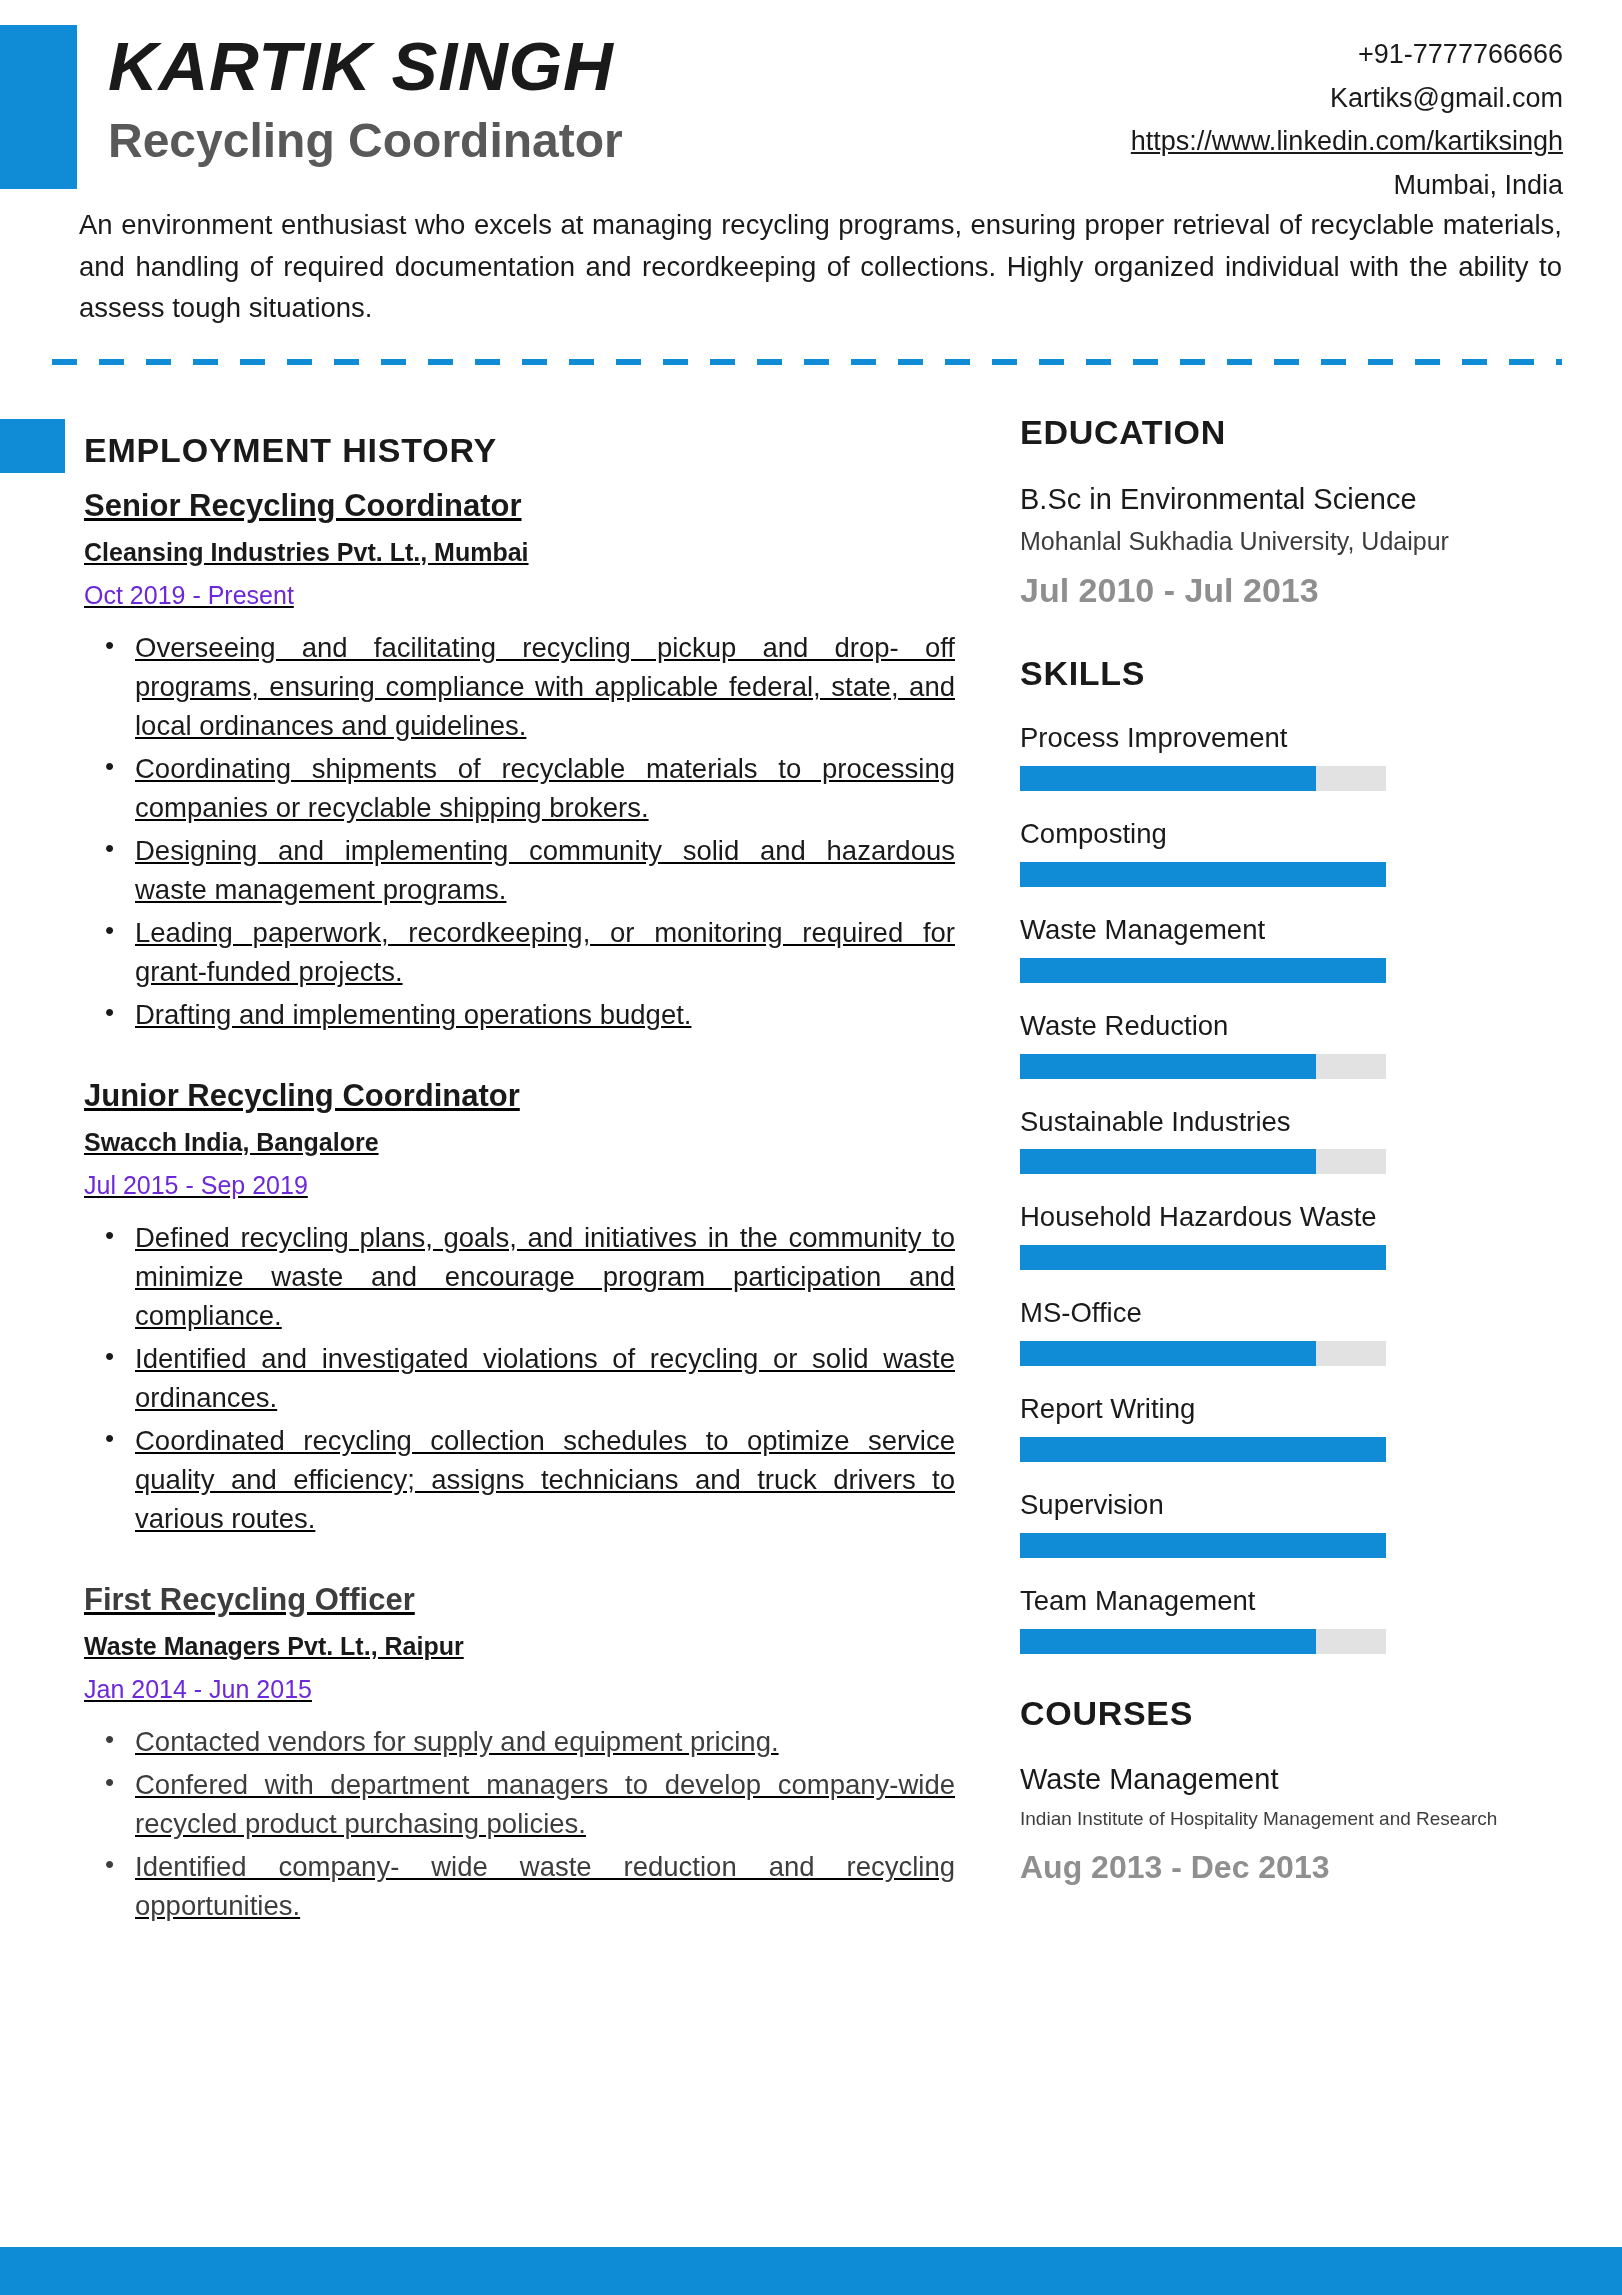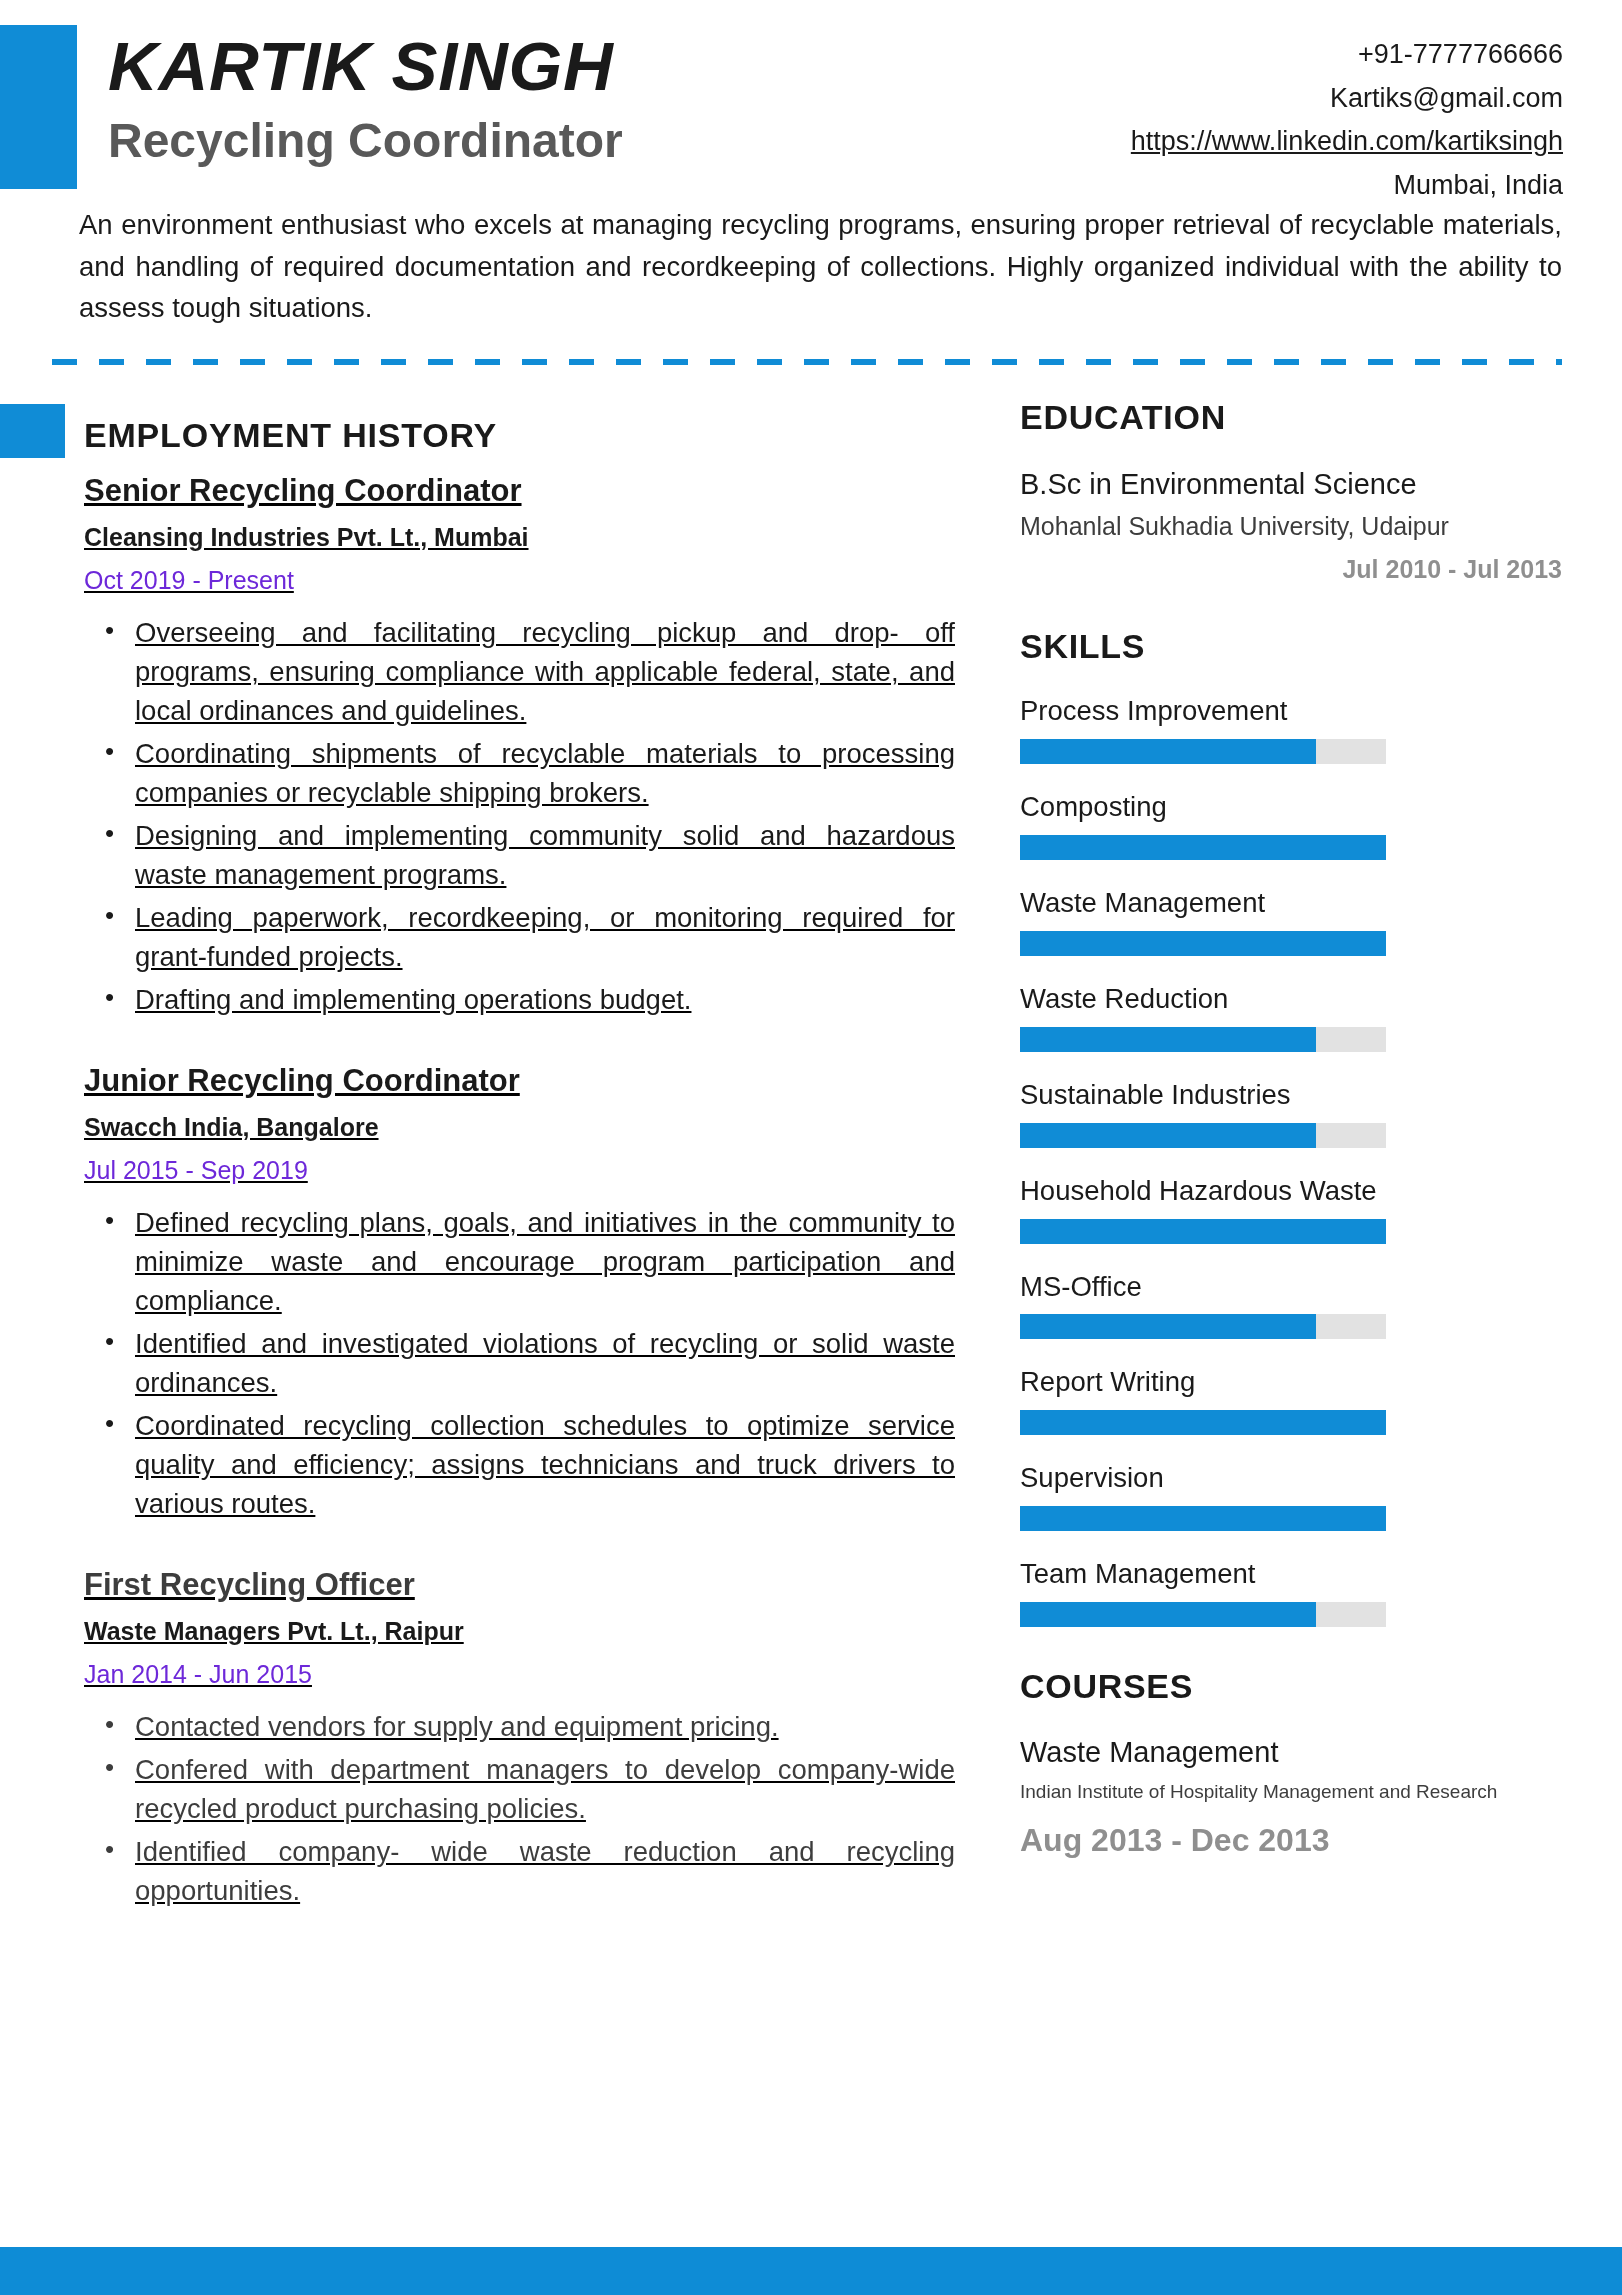--- a/index.html
+++ b/index.html
@@ -90,21 +90,21 @@
     background-image: repeating-linear-gradient(
       to right,
       #108cd6 0px, #108cd6 25px,
       transparent 25px, transparent 47px
     );
   }
 
   
   .body {
     display: flex;
-    margin-top: 34px;
+    margin-top: 49px;
     padding-bottom: 26px;
   }
   .col-left {
     width: 1007px;
     position: relative;
   }
   .col-right {
     width: 615px;
     padding-left: 13px;
     padding-right: 60px;
@@ -198,26 +198,25 @@
     color: #1a1a1a;
     line-height: 1.3;
   }
   .edu-school {
     font-size: 25px;
     color: #3d3d3d;
     line-height: 1.22;
     margin-top: 7.9px;
   }
   .edu-dates {
-    font-size: 25px;
+    font-size: 34px;
     font-weight: bold;
     color: #8f8f8f;
     margin-top: 11.8px;
     line-height: 1.3;
-    text-align: right;
   }
 
   .skills-head { margin-top: 42px; }
   .skill { margin-top: 26px; }
   .skill:first-of-type { margin-top: 29px; }
   .skill-name {
     font-size: 27.5px;
     color: #1a1a1a;
     line-height: 1.25;
   }

